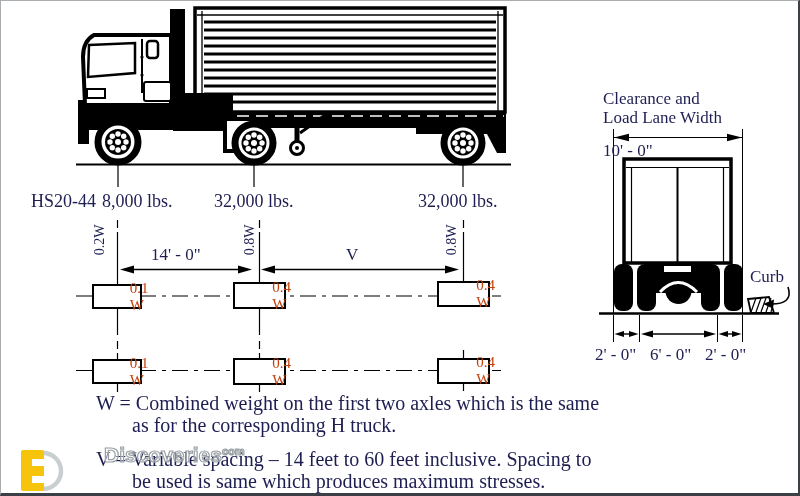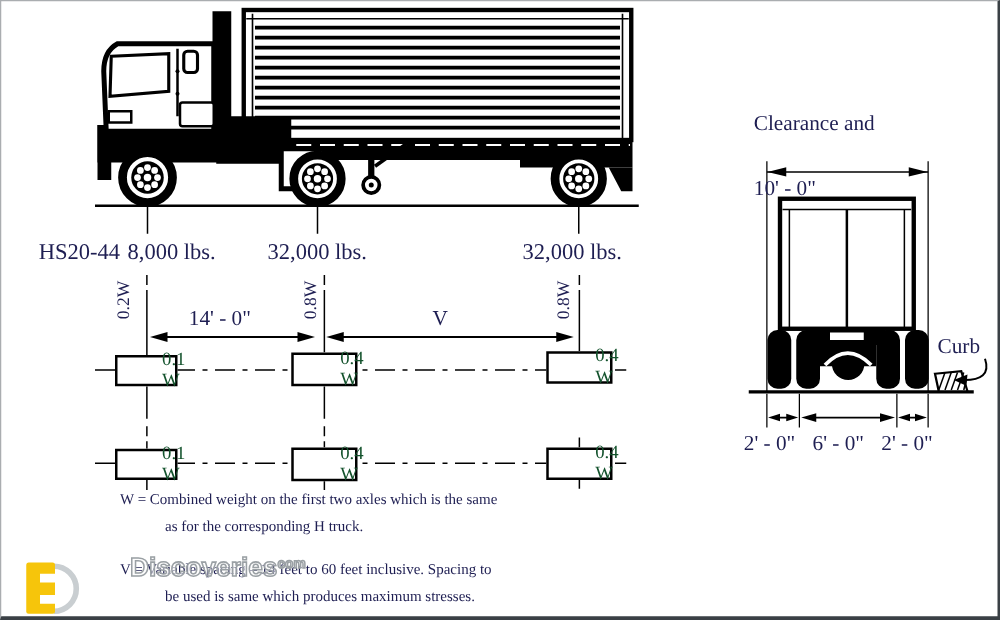--- a/index.html
+++ b/index.html
@@ -16,23 +16,23 @@
     font-family:"Liberation Serif", serif;line-height:1;font-size:17px;
   }
   .ctr{}
   .rot{
     width:40px;height:16px;text-align:center;font-size:14px;
     transform:rotate(-90deg);
   }
   .wbox{
     position:absolute;z-index:2;box-sizing:border-box;background:#fff;
     border:2px solid #000;display:flex;align-items:center;justify-content:center;
-    font-size:15px;color:#14532d;font-family:"Liberation Serif", serif;padding-left:44px;
-  }
-  .note{font-size:12px;}
+    font-size:15px;color:#c2410c;font-family:"Liberation Serif", serif;padding-left:44px;
+  }
+  .note{font-size:20px;}
   .wm{
     position:absolute;z-index:3;font-family:"Liberation Sans", sans-serif;
     font-weight:bold;line-height:1;white-space:nowrap;
   }
   .wm-disc{
     font-size:21px;color:rgba(250,250,250,0.45);
     -webkit-text-stroke:1.2px #9aa0a4;text-stroke:1.2px #9aa0a4;
   }
   .wm-eng{
     font-size:21px;color:rgba(255,255,255,0.85);
@@ -252,20 +252,21 @@
 
   <div class="wbox" style="left:91px;top:283px;width:50px;height:25px;">0.1 W</div>
   <div class="wbox" style="left:232px;top:281px;width:53px;height:27px;">0.4 W</div>
   <div class="wbox" style="left:436px;top:280px;width:53px;height:26px;">0.4 W</div>
 
   <div class="wbox" style="left:91px;top:358px;width:50px;height:25px;">0.1 W</div>
   <div class="wbox" style="left:232px;top:357px;width:53px;height:27px;">0.4 W</div>
   <div class="wbox" style="left:436px;top:357px;width:53px;height:26px;">0.4 W</div>
 
   <div class="t ctr" style="left:602px;top:89px;width:150px;">Clearance and</div>
+  <div class="t ctr" style="left:602px;top:108px;width:150px;">Load Lane Width</div>
   <div class="t ctr" style="left:602px;top:141px;width:150px;">10' - 0"</div>
   <div class="t" style="left:749px;top:267px;">Curb</div>
   <div class="t ctr" style="left:594px;top:345px;width:56px;">2' - 0"</div>
   <div class="t ctr" style="left:649px;top:345px;width:56px;">6' - 0"</div>
   <div class="t ctr" style="left:704px;top:345px;width:56px;">2' - 0"</div>
 
   <div class="t note" style="left:95px;top:392px;">W = Combined weight on the first two axles which is the same</div>
   <div class="t note" style="left:131px;top:414px;">as for the corresponding H truck.</div>
   <div class="t note" style="left:95px;top:448px;">V = Variable spacing – 14 feet to 60 feet inclusive. Spacing to</div>
   <div class="t note" style="left:131px;top:470px;">be used is same which produces maximum stresses.</div>

